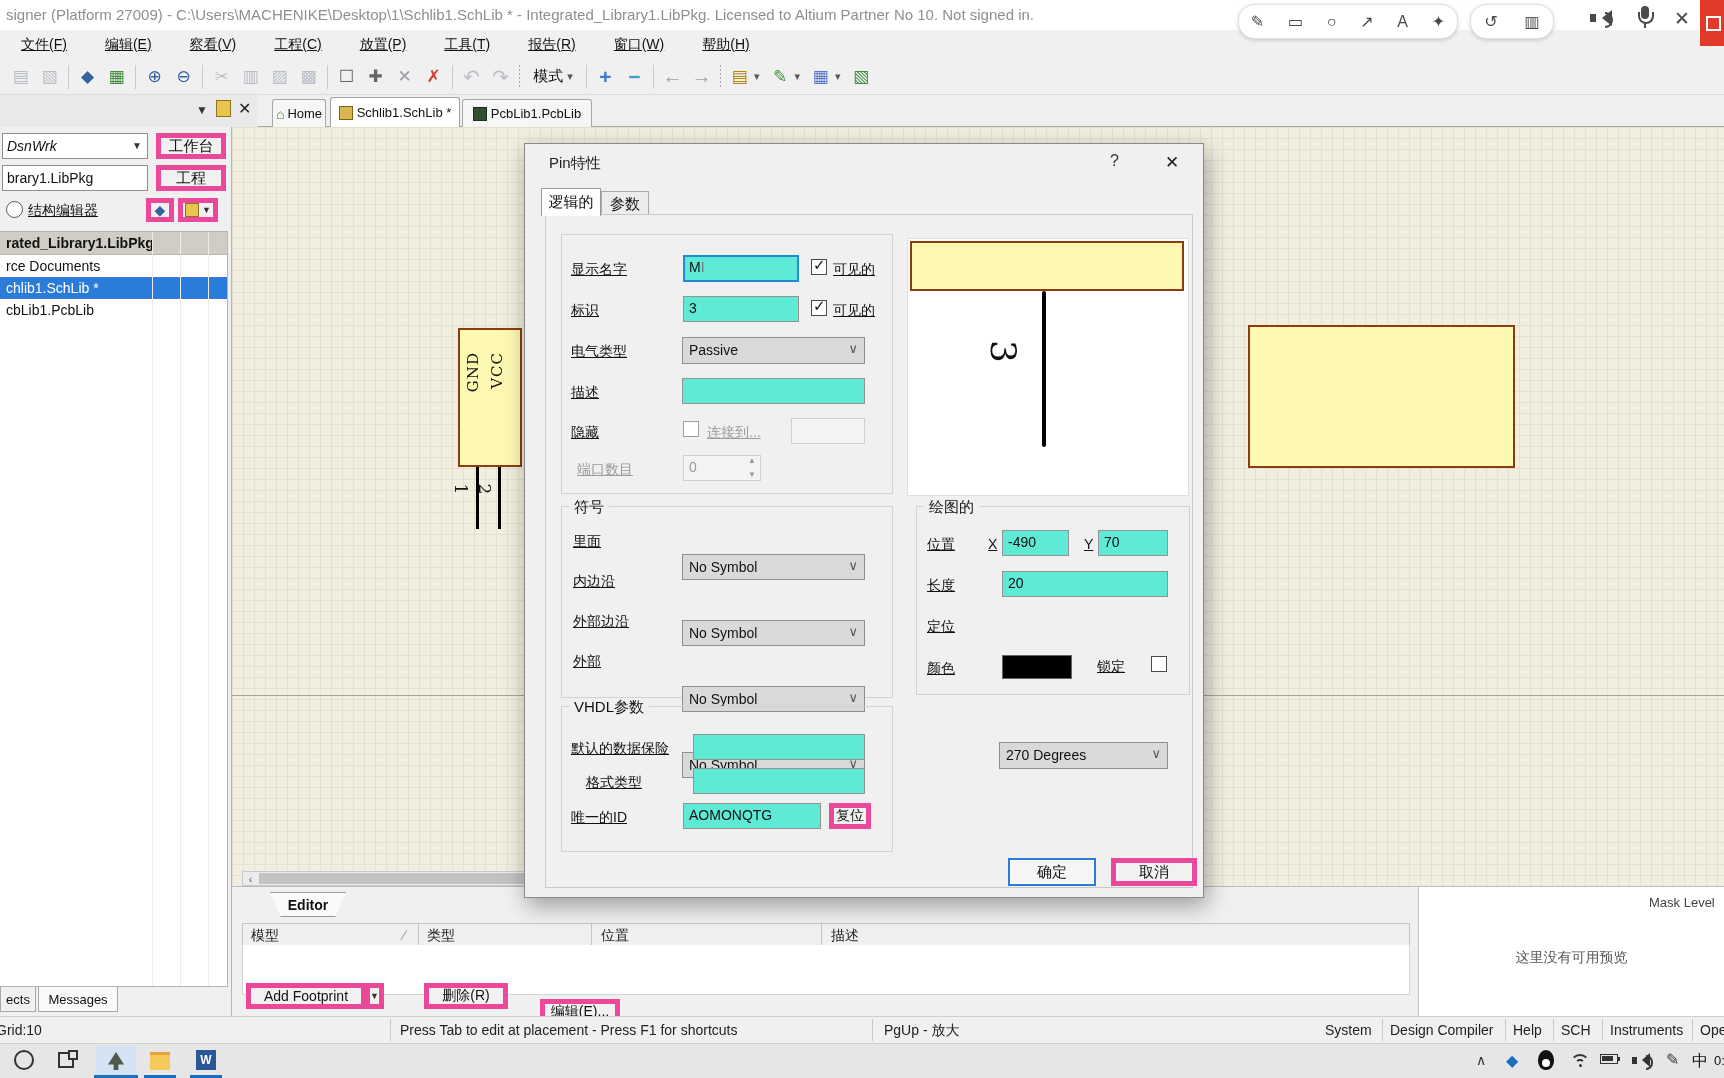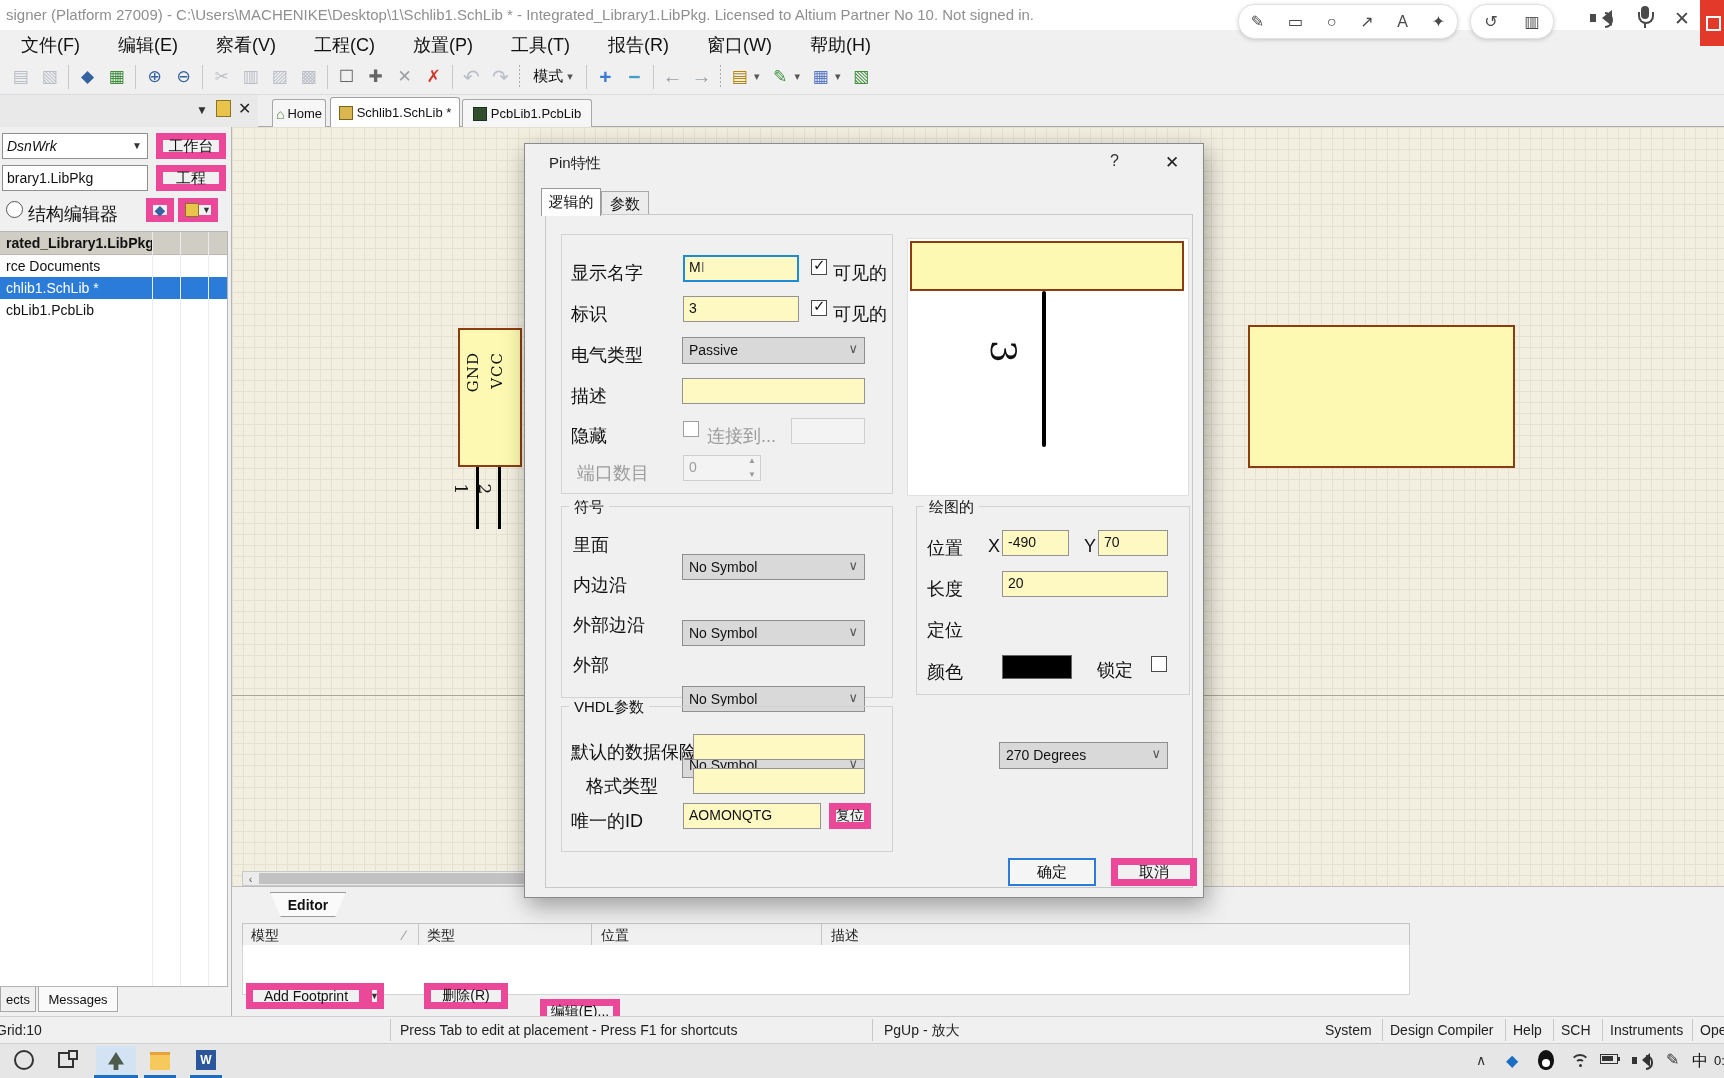--- a/index.html
+++ b/index.html
@@ -1,31 +1,31 @@
 <!DOCTYPE html>
 <html><head>
 <meta charset="utf-8">
 <style>
   html,body{margin:0;padding:0;background:#888;}
   #screen{position:relative;width:1724px;height:1078px;background:#fff;overflow:hidden;
           font-family:"Liberation Sans","DejaVu Sans",sans-serif;color:#111;}
   .abs{position:absolute;}
-  .lbl{font-size:18px;white-space:nowrap;}
+  .lbl{font-size:14px;white-space:nowrap;text-decoration:underline;}
   .dis{color:#9b9b9b;}
-  .tbox{background:#fef9c3;border:1px solid #949494;box-sizing:border-box;font-size:14px;padding:3px 5px;overflow:hidden;white-space:nowrap;}
+  .tbox{background:#5eead4;border:1px solid #949494;box-sizing:border-box;font-size:14px;padding:3px 5px;overflow:hidden;white-space:nowrap;}
   .tbox.focus{border:2px solid #1f8ad6;padding:2px 4px;}
   .tbox.disb{background:#f3f3f3;border-color:#cfcfcf;color:#9b9b9b;}
   .ddl{background:#d9d9d9;border:1px solid #8f8f8f;box-sizing:border-box;font-size:14px;padding:4px 6px;position:relative;overflow:hidden;white-space:nowrap;}
   .ddl::after{content:"∨";position:absolute;right:6px;top:3px;font-size:13px;color:#555;}
   .cb{width:16px;height:16px;background:#fff;border:1.5px solid #4a4a4a;box-sizing:border-box;}
   .cb.on::after{content:"✓";position:relative;left:1px;top:-4px;font-size:15px;font-weight:bold;color:#111;}
   .cb.dim{border-color:#9f9f9f;}
   .grp{border:1px solid #d2d2d2;}
   .grptitle{background:#f0f0f0;padding:0 5px;font-size:15px;}
-  .btn{background:#f1f1f1;border:7px solid #ec4899;box-sizing:border-box;font-size:14px;
+  .btn{background:#f1f1f1;border:5px solid #ec4899;box-sizing:border-box;font-size:14px;
        display:flex;align-items:center;justify-content:center;cursor:default;}
   .tbtn{width:27px;height:27px;display:flex;align-items:center;justify-content:center;font-size:17px;border:1px solid transparent;}
   .tsep{width:1px;height:24px;background:#c9c9c9;margin:0 4px;}
   .c-dim{color:#b9bec7;} .c-blue{color:#35639f;} .c-green{color:#3f8f3f;} .c-red{color:#cf3a2d;}
   .c-gold{color:#b8860b;} .c-teal{color:#3f9fc9;} .c-gray{color:#9aa0a6;}
   .vt{writing-mode:vertical-rl;transform:rotate(180deg);font-family:"DejaVu Serif","Liberation Serif",serif;font-size:15px;letter-spacing:1px;}
   .rd{transform:rotate(90deg);font-family:"DejaVu Serif","Liberation Serif",serif;}
   .pill{background:#fff;border:1px solid #e2e2e2;border-radius:17px;box-shadow:0 1px 4px rgba(0,0,0,.18);
         display:flex;align-items:center;justify-content:space-around;color:#4a4a4a;}
   .pill span{font-size:16px;}
@@ -233,20 +233,24 @@
     <div class="abs btn" style="left:133px;top:96px;width:19px;height:26px;">
       <span style="font-size:9px;color:#333;">▼</span>
     </div>
     <div class="abs btn" style="left:192px;top:96px;width:84px;height:26px;">
       <span>删除(R)</span>
     </div>
     <div class="abs btn" style="left:308px;top:112px;width:80px;height:26px;">
       <span>编辑(E)...</span>
     </div>
 
+    <div class="abs" style="left:1186px;top:0;width:306px;height:130px;background:#fff;border-left:1px solid #c3c3c3;box-sizing:border-box;">
+      <span class="abs" style="left:230px;top:8px;font-size:13px;color:#444;white-space:nowrap;">Mask Level</span>
+      <span class="abs" style="left:0;top:62px;width:100%;text-align:center;font-size:14px;color:#555;">这里没有可用预览</span>
+    </div>
   </div>
 
   <div class="abs" style="left:0;top:1016px;width:1724px;height:27px;background:#f0f0f0;border-top:1px solid #cfcfcf;box-sizing:border-box;">
     <span class="abs statxt" style="left:-4px;top:5px;">Grid:10</span>
     <div class="abs" style="left:390px;top:2px;width:1px;height:22px;background:#c9c9c9;"></div>
     <span class="abs statxt" style="left:400px;top:5px;">Press Tab to edit at placement - Press F1 for shortcuts</span>
     <div class="abs" style="left:872px;top:2px;width:1px;height:22px;background:#c9c9c9;"></div>
     <span class="abs statxt" style="left:884px;top:5px;">PgUp - 放大</span>
     <span class="abs statxt" style="left:1325px;top:5px;">System</span>
     <div class="abs" style="left:1382px;top:2px;width:1px;height:22px;background:#c9c9c9;"></div>

